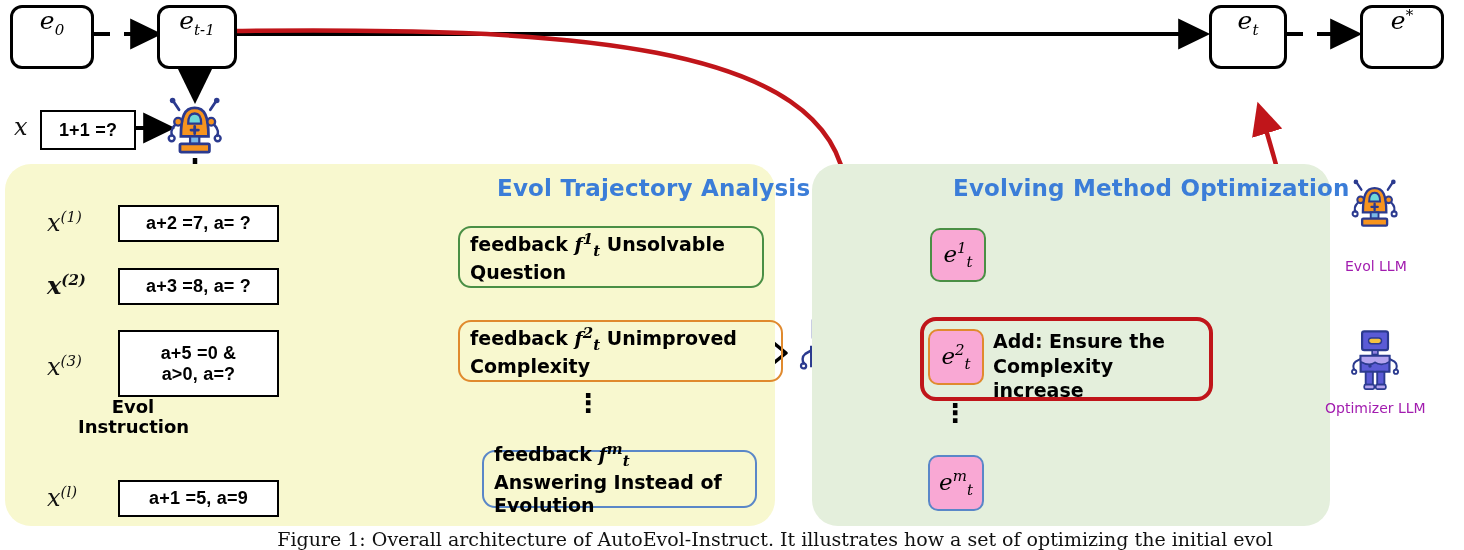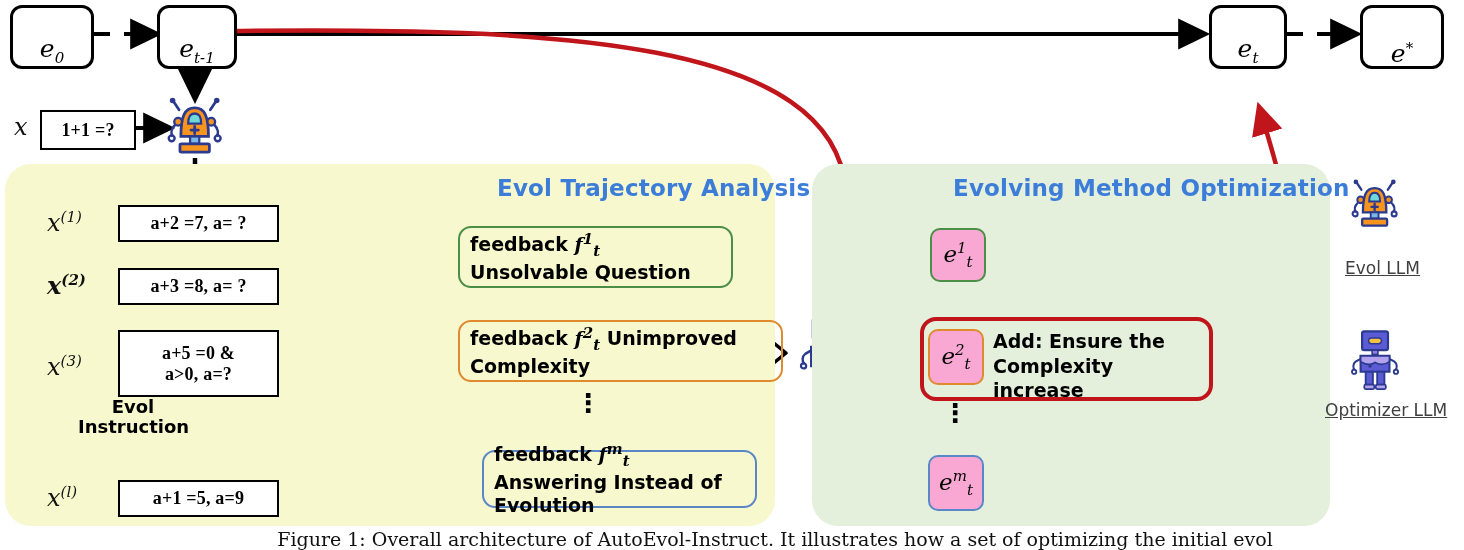--- a/index.html
+++ b/index.html
@@ -1,41 +1,41 @@
 <!DOCTYPE html>
 <html><head>
 <meta charset="utf-8">
 <style>
   html,body{margin:0;padding:0;background:#ffffff;}
   body{width:1464px;height:550px;position:relative;overflow:hidden;
        font-family:"DejaVu Sans", sans-serif;}
   #stage{position:absolute;left:0;top:0;width:1464px;height:550px;}
   svg.layer{position:absolute;left:0;top:0;width:1464px;height:550px;overflow:visible;}
   .node-box{position:absolute;background:#fff;border:3px solid #000;border-radius:12px;
-            display:flex;align-items:flex-end;justify-content:center;}
+            display:flex;align-items:flex-start;justify-content:center;}
   .node-label{font-family:"DejaVu Serif", serif;font-style:italic;font-size:25px;color:#000;
               line-height:1;white-space:nowrap;}
   .sub{font-size:15px;font-style:italic;}
   .sup{font-size:15px;font-style:italic;vertical-align:super;}
   .xlabel{position:absolute;font-family:"DejaVu Serif", serif;font-style:italic;font-size:24px;color:#111;white-space:nowrap;}
   .qbox{position:absolute;background:#fff;border:2.5px solid #000;
         display:flex;align-items:center;justify-content:center;text-align:center;
-        font-family:Liberation Serif, serif;font-weight:bold;font-size:18px;color:#000;
+        font-family:Liberation Sans, sans-serif;font-weight:bold;font-size:18px;color:#000;
         letter-spacing:0.2px;line-height:1.15;}
   .panel{position:absolute;border-radius:26px;}
   .panel-title{position:absolute;color:#3b7dd8;font-weight:bold;font-size:23px;
                font-family:"DejaVu Sans", sans-serif;white-space:nowrap;letter-spacing:.2px;}
   .fb-box{position:absolute;border-radius:13px;border:2.5px solid #3a7d3a;background:transparent;
           display:flex;align-items:center;padding:6px 10px;box-sizing:border-box;
           font-family:"DejaVu Sans", sans-serif;font-weight:bold;font-size:19px;color:#000;line-height:1.25;}
   .etag{position:absolute;border-radius:10px;border:2.5px solid #3a7d3a;background:#f9a8d4;
         display:flex;align-items:center;justify-content:center;
         font-family:"DejaVu Serif", serif;font-style:italic;font-size:23px;color:#000;}
   .dots{position:absolute;font-size:26px;line-height:7px;color:#000;text-align:center;font-weight:bold;}
-  .legend-cap{position:absolute;font-family:"DejaVu Sans", sans-serif;font-size:17px;color:#404040;white-space:nowrap;text-decoration:underline;}
+  .legend-cap{position:absolute;font-family:"DejaVu Sans", sans-serif;font-size:14px;color:#a21caf;white-space:nowrap;}
   .evol-instr{position:absolute;font-family:"DejaVu Sans", sans-serif;font-weight:bold;
               font-size:18px;color:#000;text-align:center;line-height:1.1;}
   .addtext{position:absolute;font-family:"DejaVu Sans", sans-serif;font-weight:bold;font-size:19px;
            color:#000;line-height:1.3;white-space:pre-line;}
   .capt{position:absolute;left:0;top:528px;width:1464px;text-align:center;
         font-family:"DejaVu Serif", serif;font-size:19px;color:#111;white-space:nowrap;overflow:hidden;padding-left:43px;}
   .ficon{font-family:"DejaVu Serif", serif;font-style:italic;}
 </style>
 </head>
 <body>
@@ -220,21 +220,21 @@
 a&gt;0,  a=?</div>
 
   <div class="evol-instr" style="left:78px;top:397px;width:110px;white-space:pre-line;">Evol
 Instruction</div>
 
   <div class="xlabel" style="left:47px;top:483px;">
     <span>x</span><sup class="sup">(l)</sup>
   </div>
   <div class="qbox" style="left:118px;top:480px;width:157px;height:33px;">a+1 =5,  a=9</div>
 
-  <div class="fb-box" style="left:458px;top:226px;width:275px;height:62px;border-color:#4a8f45;">
+  <div class="fb-box" style="left:458px;top:226px;width:306px;height:62px;border-color:#4a8f45;">
     <span>
       <span>feedback</span>
       <span class="ficon"><span>f</span><sup class="sup">1</sup><sub class="sub">t</sub></span>
       <span>Unsolvable Question</span>
     </span>
   </div>
 
   <div class="fb-box" style="left:458px;top:320px;width:325px;height:62px;border-color:#e08a2e;">
     <span>
       <span>feedback</span>

